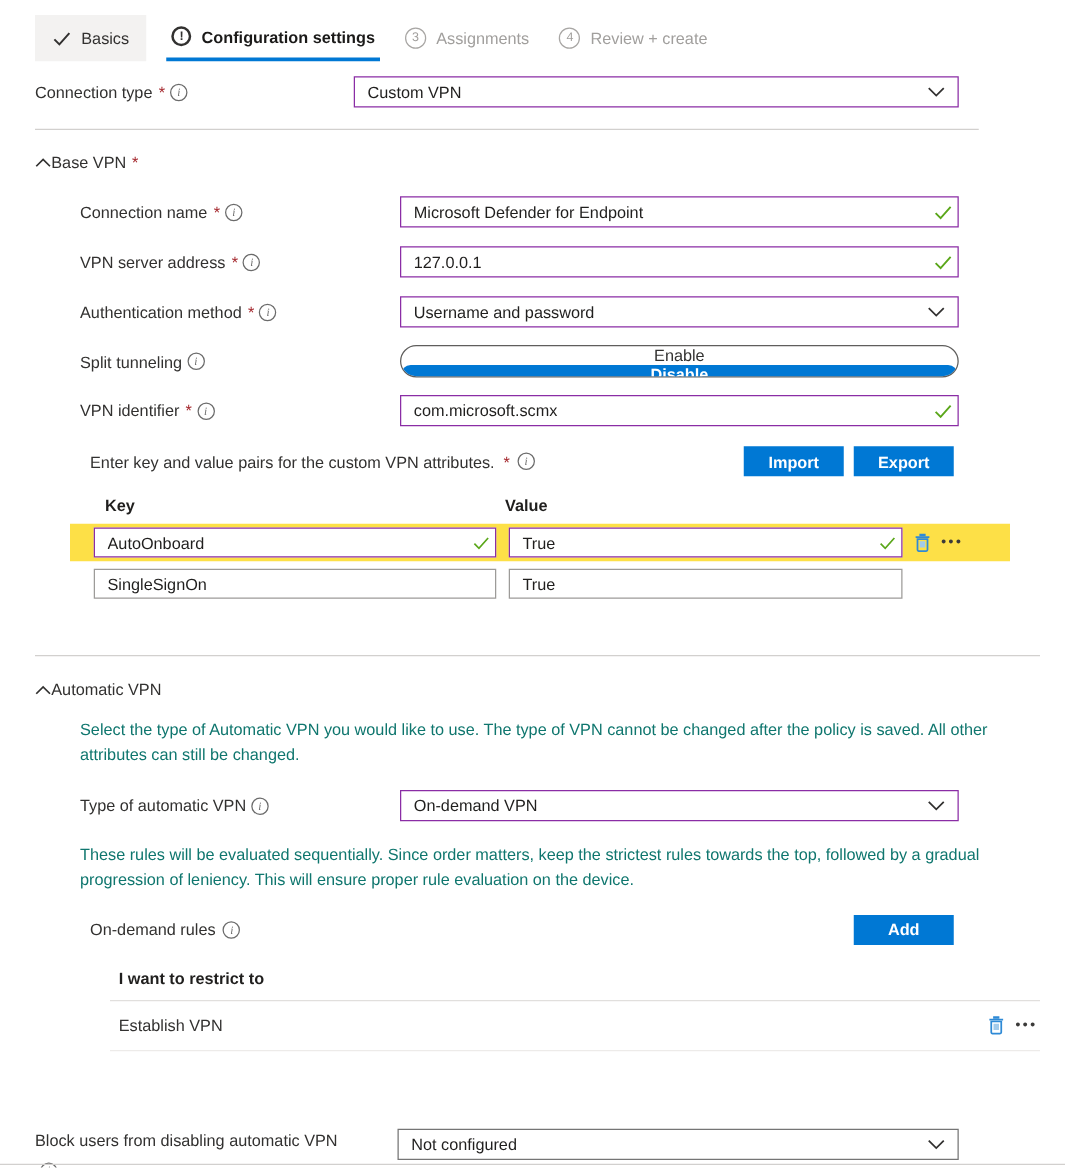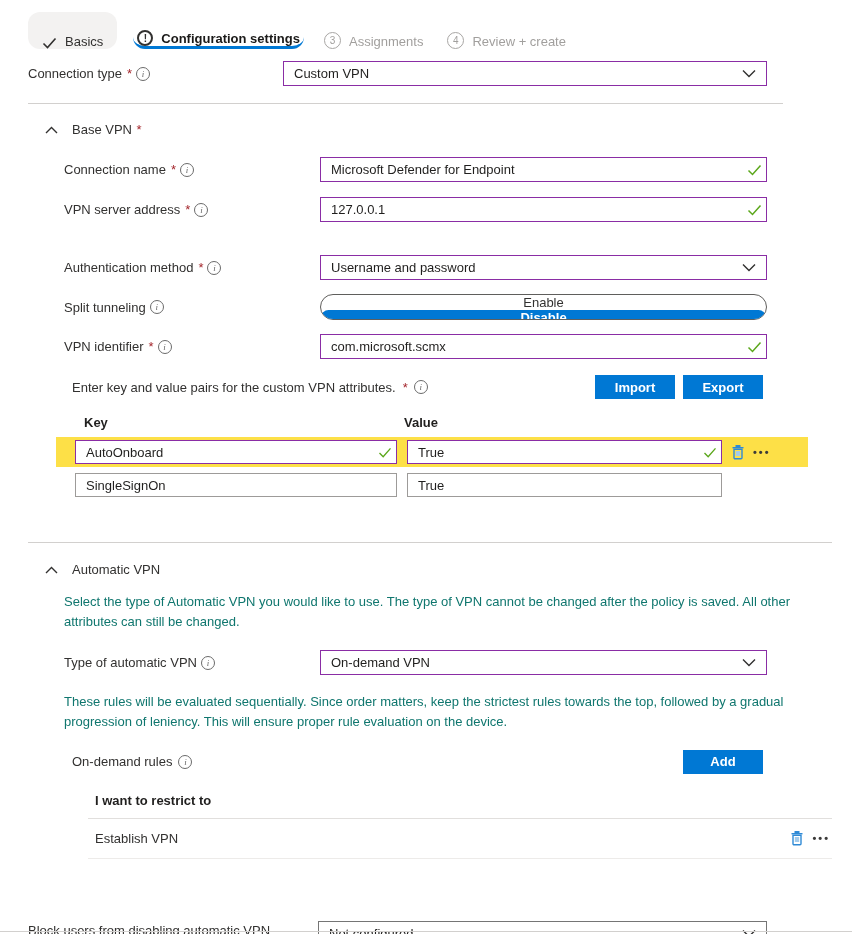--- a/index.html
+++ b/index.html
@@ -1,21 +1,21 @@
 <!DOCTYPE html>
 <html><head>
 <meta charset="utf-8">
 <style>
   * { box-sizing: border-box; margin: 0; padding: 0; }
   html,body { width: 852px; height: 934px; background: #fff; overflow: hidden; }
   body { font-family: "Liberation Sans", "DejaVu Sans", sans-serif; font-size: 13px; color: #323130; position: relative; }
 
   
   .tabs { display: flex; align-items: stretch; padding: 12px 0 0 28px; gap: 16px; }
-  .tab { display: flex; align-items: flex-end; gap: 8px; height: 37px; padding: 0 4px; cursor: pointer; border-radius: 12px; }
+  .tab { display: flex; align-items: center; gap: 8px; height: 37px; padding: 0 4px; cursor: pointer; }
   .tab.done { background: #f3f2f1; padding: 0 14px; }
   .tab.active { border-bottom: 3px solid #0078d4; font-weight: 700; color: #1b1a19; }
   .tab.future { color: #a19f9d; }
   .numcircle { width: 17px; height: 17px; border: 1px solid #a8a6a4; border-radius: 50%;
                display: flex; align-items: center; justify-content: center; font-size: 10px; color: #a19f9d; flex: none; }
   .warncircle { width: 16px; height: 16px; border: 2px solid #323130; border-radius: 50%;
                 display: flex; align-items: center; justify-content: center; font-size: 10px; font-weight: 700; color:#323130; flex: none; }
 
   
   .row { display: flex; align-items: center; padding-left: 28px; }
@@ -34,21 +34,21 @@
   .sect .selectbox { width: 447px; }
 
   .textbox { width: 447px; height: 25px; border: 1px solid #8a2da5; background: #fff;
              display: flex; align-items: center; padding: 0 4px 0 10px; }
   .textbox input { flex: 1; border: none; outline: none; font: inherit; color: #201f1e; background: transparent; min-width: 0; }
   .textbox.plain { border-color: #9d9b99; }
   .okcheck { flex: none; margin-left: 6px; }
 
   .divider { border: none; border-top: 1px solid #d2d0ce; height: 0; }
 
-  .secthead { display: flex; align-items: center; gap: 14px; padding-left: 45px; cursor: pointer; }
+  .secthead { display: flex; align-items: center; padding-left: 28px; cursor: pointer; }
   .secthead .t { color: #323130; }
 
   
   .toggle { width: 447px; height: 26px; border: 1px solid #5f5e5c; border-radius: 14px; display: flex; position: relative; background: #fff; overflow: hidden; flex-direction: column; }
   .toggle .half { flex: 1; display: flex; align-items: center; justify-content: center; cursor: pointer; }
   .toggle .half.sel { background: #0078d4; color: #fff; font-weight: 700; border-radius: 13px; }
 
   
   .btn { min-width: 80px; height: 24px; background: #0078d4; color: #fff; font-weight: 700; font-size: 13px;
          border: none; display: flex; align-items: center; justify-content: center; cursor: pointer; }
@@ -165,21 +165,21 @@
     <div class="textbox">
       <input value="127.0.0.1" style="">
       <span class="okcheck">
         <svg width="15" height="12" viewBox="0 0 15 12">
             <path d="M1.5 6.5 L5.5 10.5 L13.5 1.5" fill="none" stroke="#5ba71b" stroke-width="1.5"></path>
           </svg>
       </span>
     </div>
   </div>
 
-  <div class="row" style="margin-top:33px">
+  <div class="row" style="margin-top:15px">
     <div class="lbl">
       <span>Authentication method</span>
         <span class="req">*</span>
       <span class="info">i</span>
     </div>
     <div class="selectbox dirty">
       <span class="val">Username and password</span>
       <span>
         <svg width="14" height="9" viewBox="0 0 14 9">
             <path d="M1 1.5 L7 7.5 L13 1.5" fill="none" stroke="#323130" stroke-width="1.4"></path>

